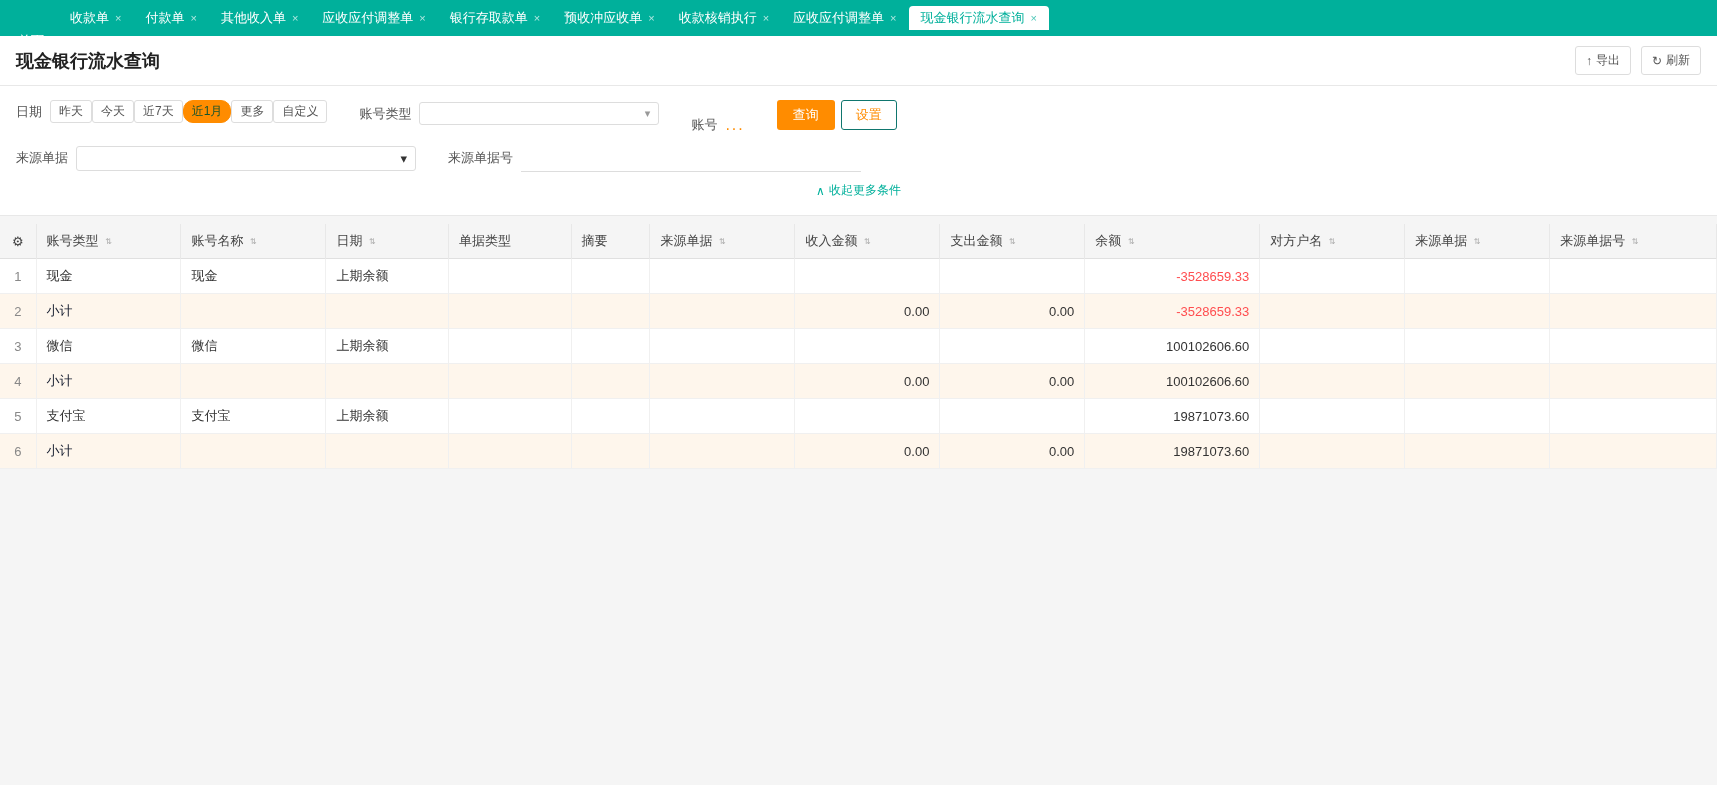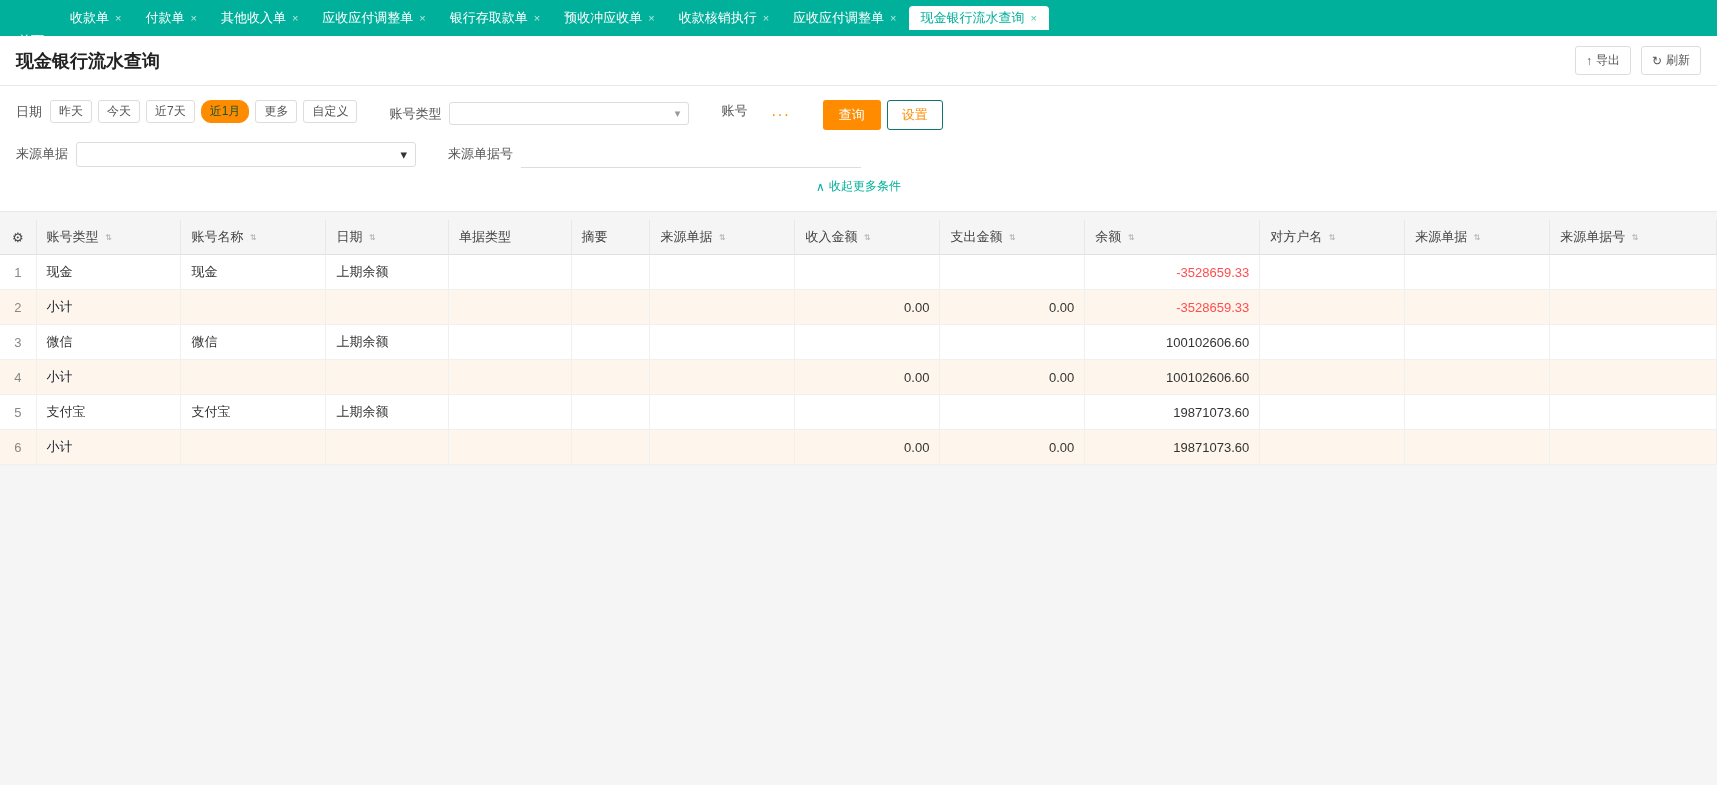--- a/index.html
+++ b/index.html
@@ -85,21 +85,21 @@
       border-bottom: 1px solid #e8e8e8;
     }
     .filter-label {
       color: #555;
       font-size: 13px;
       white-space: nowrap;
     }
     .date-shortcuts {
       display: flex;
       align-items: center;
-      gap: 6px;
+      gap: 0;
     }
     .date-btn {
       padding: 2px 8px;
       border: 1px solid #ddd;
       border-radius: 3px;
       background: #fff;
       cursor: pointer;
       font-size: 12px;
       color: #555;
     }
@@ -315,21 +315,21 @@
     </div>
 
     <div style="display:flex; align-items:center; gap:8px; margin-top:2px;">
       <span class="filter-label">账号类型</span>
       <div class="select-box" style="min-width:240px;">
         <span></span>
         <span class="arrow">▾</span>
       </div>
     </div>
 
-    <div style="display:flex; align-items:center; gap:24px; margin-top:2px;justify-content:center;">
+    <div style="display:flex; align-items:center; gap:8px; margin-top:16px;justify-content:center;">
       <span class="filter-label">账号</span>
       <span class="dots-btn">...</span>
     </div>
 
     <div style="display:flex; flex-direction:row; gap:6px; margin-top:0;">
       <button class="btn-query">查询</button>
       <button class="btn-settings">设置</button>
     </div>
   </div>
 

